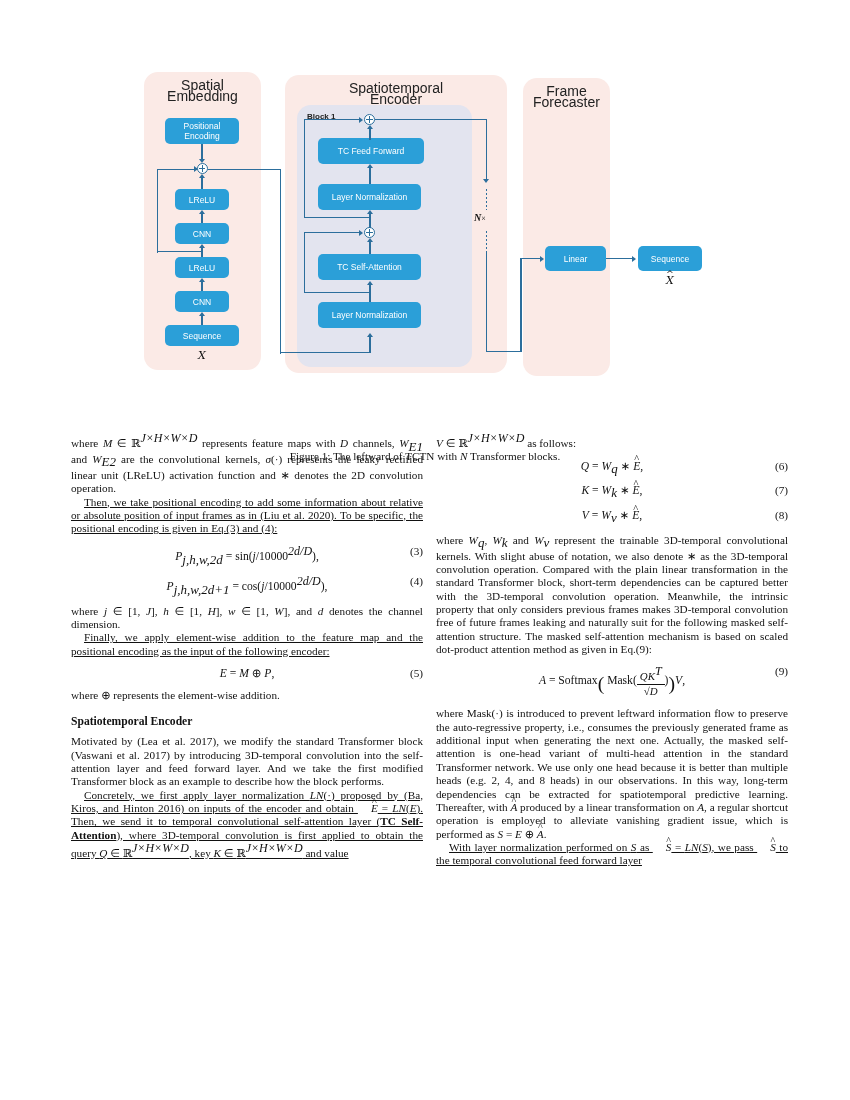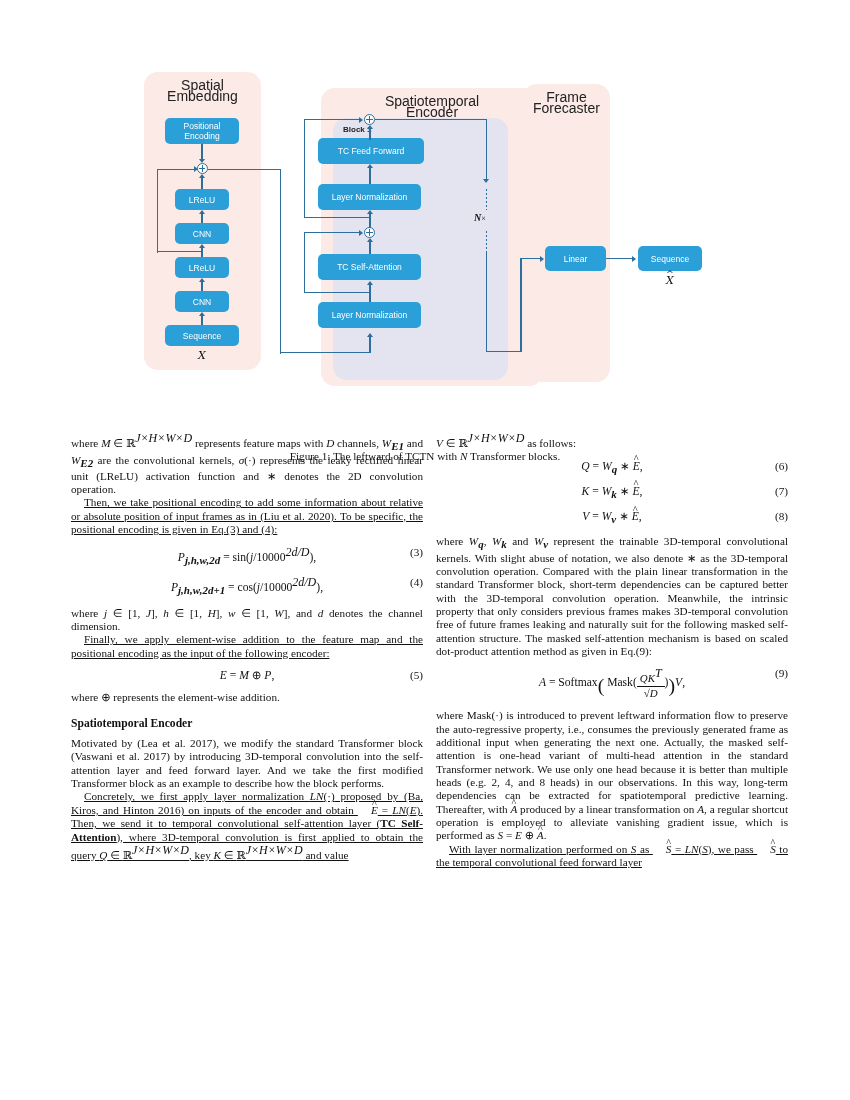--- a/index.html
+++ b/index.html
@@ -105,21 +105,21 @@
 
   .eq{
     position:relative;text-align:center;margin:9px 0 9px 0;
     font-family:"Liberation Serif",serif;font-size:11.6px;
   }
   .eq .num{position:absolute;right:0;top:0;font-size:11.2px;}
   .eqrow{display:inline-block;}
 
   i.v{font-style:italic;}
   .bb{font-family:"DejaVu Serif",serif;}
-  .sub{font-size:11px;vertical-align:-0.26em;font-style:italic;font-weight:bold;}
+  .sub{font-size:13px;vertical-align:-0.26em;font-style:italic;}
   .sup{font-size:12px;vertical-align:0.45em;font-style:italic;}
   .hat{position:relative;display:inline-block;font-style:italic;}
   .hat::after{
     content:"^";position:absolute;left:0;right:0;top:-0.72em;
     text-align:center;font-style:normal;font-size:0.9em;
   }
   .frac{display:inline-block;vertical-align:middle;text-align:center;font-size:0.94em;}
   .frac .n{display:block;border-bottom:1px solid #111;padding:0 3px;}
   .frac .d{display:block;padding:0 3px;}
   .bigpar{font-size:1.7em;vertical-align:-0.30em;font-family:"Liberation Serif",serif;}
@@ -130,29 +130,29 @@
 
 <div class="page">
 
   <div id="figure">
 
     <div class="panel" style="left:4px;top:10px;width:117px;height:298px;">
       <div class="panel-title">Spatial
 Embedding</div>
     </div>
 
-    <div class="panel" style="left:145px;top:26px;width:222px;height:298px;margin-left:36px;">
+    <div class="panel" style="left:145px;top:13px;width:222px;height:298px;">
       <div class="panel-title">Spatiotemporal
 Encoder</div>
       <div class="subpanel" style="left:12px;top:30px;width:175px;height:262px;">
         <div class="subpanel-label">Block 1</div>
       </div>
     </div>
 
-    <div class="panel" style="left:383px;top:22px;width:87px;height:298px;">
+    <div class="panel" style="left:383px;top:16px;width:87px;height:298px;">
       <div class="panel-title">Frame
 Forecaster</div>
     </div>
 
     <div class="box" style="left:25px;top:56px;width:74px;height:26px;">Positional
 Encoding</div>
 
     <div class="oplus" style="left:56.5px;top:101px;"></div>
 
     <div class="box" style="left:35px;top:127px;width:54px;height:21px;">LReLU</div>

